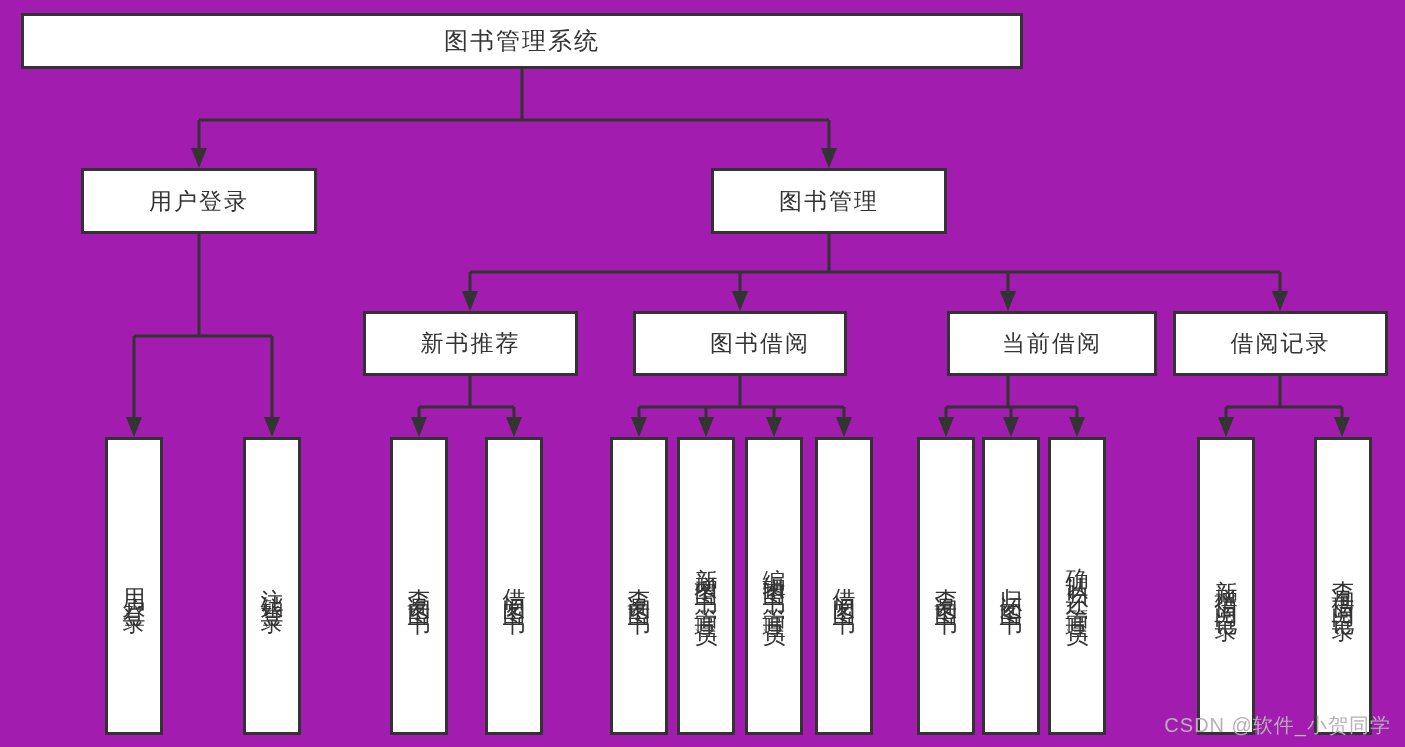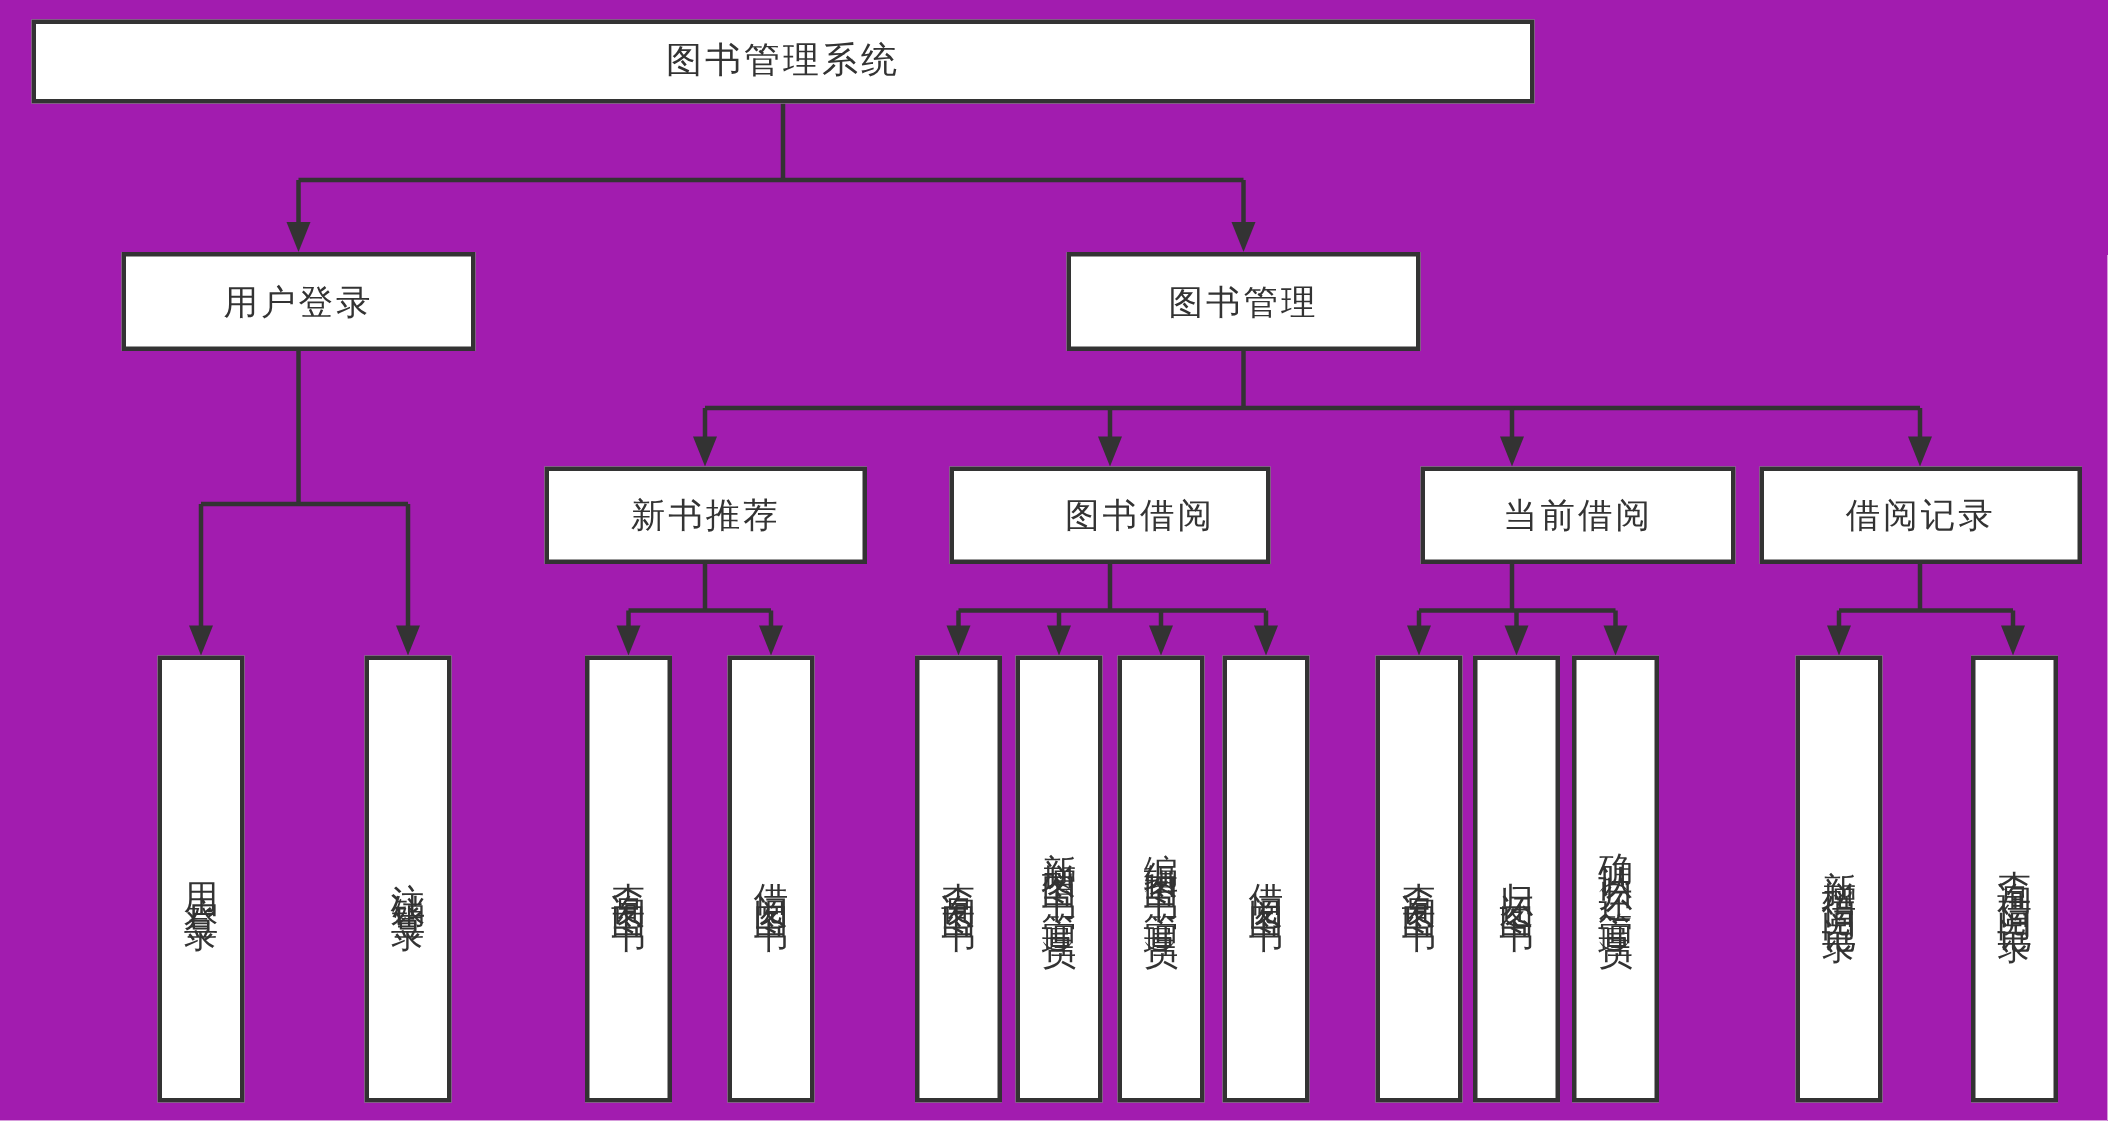--- a/index.html
+++ b/index.html
@@ -175,14 +175,15 @@
   <div class="box leaf lf7">编辑图书（管理员）</div>
   <div class="box leaf lf8">借阅图书</div>
 
   <div class="box leaf lf9">查询图书</div>
   <div class="box leaf lf10">归还图书</div>
   <div class="box leaf lf11">确认归还（管理员）</div>
 
   <div class="box leaf lf12">新增借阅记录</div>
   <div class="box leaf lf13">查询借阅记录</div>
 
+  <div class="watermark">CSDN @软件_小贺同学</div>
 
 </div>
 
 </body></html>

